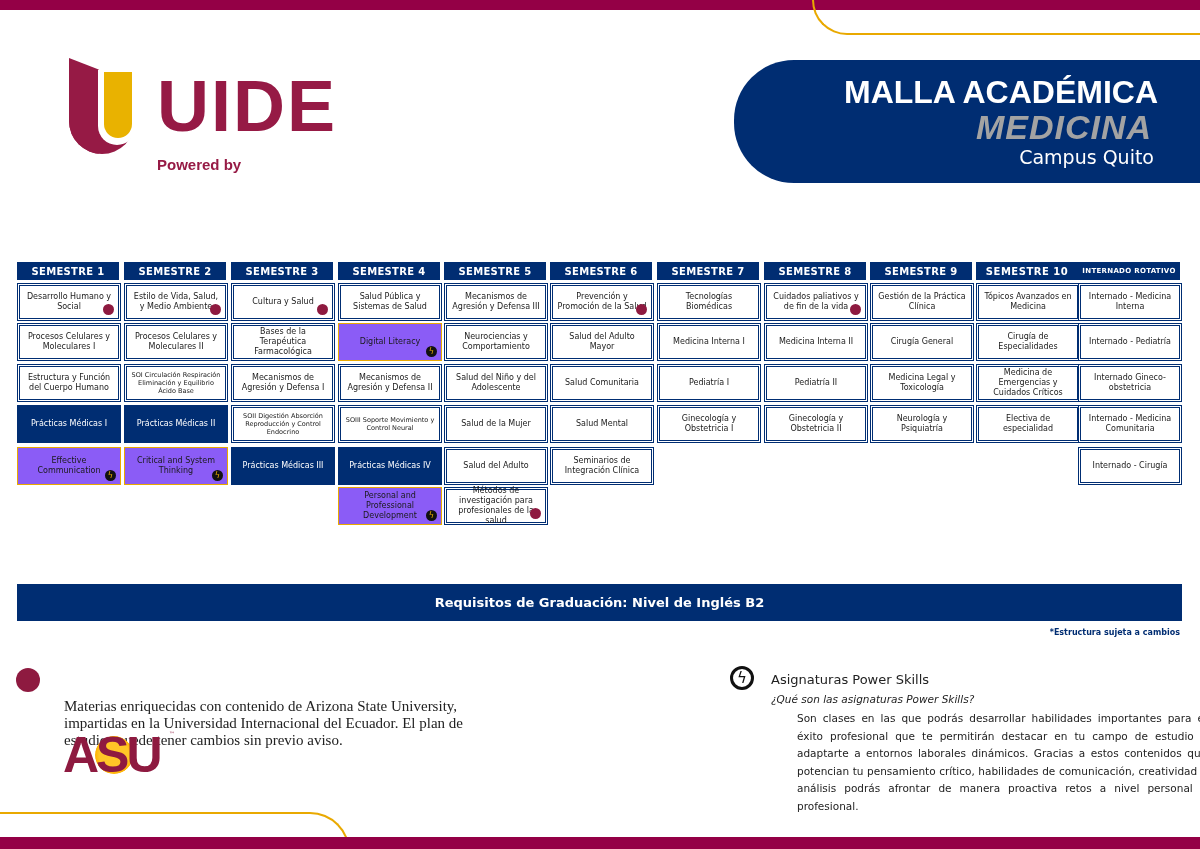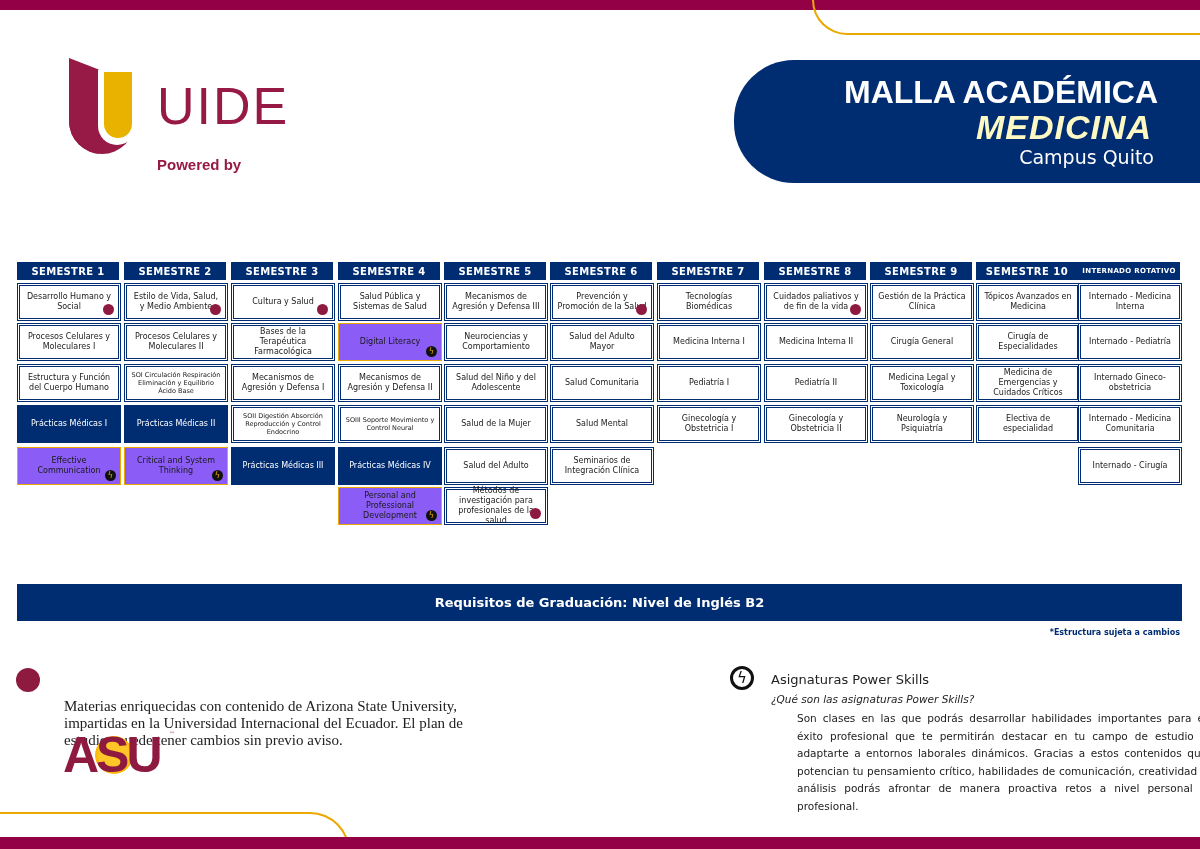--- a/index.html
+++ b/index.html
@@ -14,32 +14,32 @@
     border-top: 2px solid #e9a900; border-right: 2px solid #e9a900; border-top-right-radius: 45px; }
 
   
   .uide-logo { position: absolute; left: 66px; top: 58px; width: 280px; height: 130px; }
   .u-mark { position: absolute; left: 0; top: 0; width: 72px; height: 100px; }
   .u-outer { position: absolute; left: 3px; top: 0; width: 66px; height: 96px; background: #961a45;
     border-radius: 0 0 33px 33px; clip-path: polygon(0 0, 45% 12%, 45% 100%, 0 100%); }
   .u-outer2 { position: absolute; left: 3px; top: 12px; width: 66px; height: 84px; background: #961a45; border-radius: 0 0 33px 33px; }
   .u-inner-white { position: absolute; left: 32px; top: 12px; width: 38px; height: 75px; background: #fff; border-radius: 0 0 20px 20px; }
   .u-gold { position: absolute; left: 38px; top: 14px; width: 28px; height: 66px; background: #e9b200; border-radius: 0 0 14px 14px; }
-  .uide-word { position: absolute; left: 91px; top: 16px; font-family: "Liberation Sans", sans-serif; font-weight: normal;
-    font-size: 52px; line-height: 64px; color: #961a45; letter-spacing: 2px; }
+  .uide-word { position: absolute; left: 91px; top: 16px; font-family: "Liberation Sans", sans-serif; font-weight: bold;
+    font-size: 72px; line-height: 64px; color: #961a45; letter-spacing: 2px; }
   .powered { position: absolute; left: 91px; top: 98px; font-family: "Liberation Sans", sans-serif; font-weight: bold; font-size: 15px; color: #961a45; }
   .asu-line { position: absolute; left: 91px; top: 110px; font-family: "Liberation Sans", sans-serif; font-weight: bold; font-size: 16px; color: #961a45; }
 
   
   .title-pill { position: absolute; left: 734px; top: 60px; width: 480px; height: 123px; background: #002d72;
     border-radius: 60px 0 0 60px; }
   .title-1 { position: absolute; right: 56px; top: 14px; font-family: "Liberation Sans", sans-serif; font-weight: bold;
     font-size: 32px; color: #fff; letter-spacing: 0px; }
   .title-2 { position: absolute; right: 62px; top: 48px; font-family: "Liberation Sans", sans-serif; font-weight: bold; font-style: italic;
-    font-size: 34px; color: #fef9c3; letter-spacing: 1px; margin-left: 42px; }
+    font-size: 34px; color: #a3a3a3; letter-spacing: 1px; margin-left: 42px; }
   .title-3 { position: absolute; right: 60px; top: 86px; font-family: "DejaVu Sans", sans-serif; font-size: 19px; color: #fff; }
 
   
   .grid { position: absolute; left: 17px; top: 262px; }
   .col { position: absolute; top: 0; width: 102px; }
   .sem-head { height: 18px; background: #002d72; color: #fff; font-family: "DejaVu Sans", sans-serif; font-weight: bold;
     font-size: 10px; display: flex; align-items: center; justify-content: center; letter-spacing: 0.3px; }
   .sem-head.small { font-size: 7px; }
   .cell { position: absolute; left: 0; width: 104px; height: 38px; border: 3px double #002d72; background: #fff;
     display: flex; align-items: center; justify-content: center; text-align: center; padding: 0 4px;

